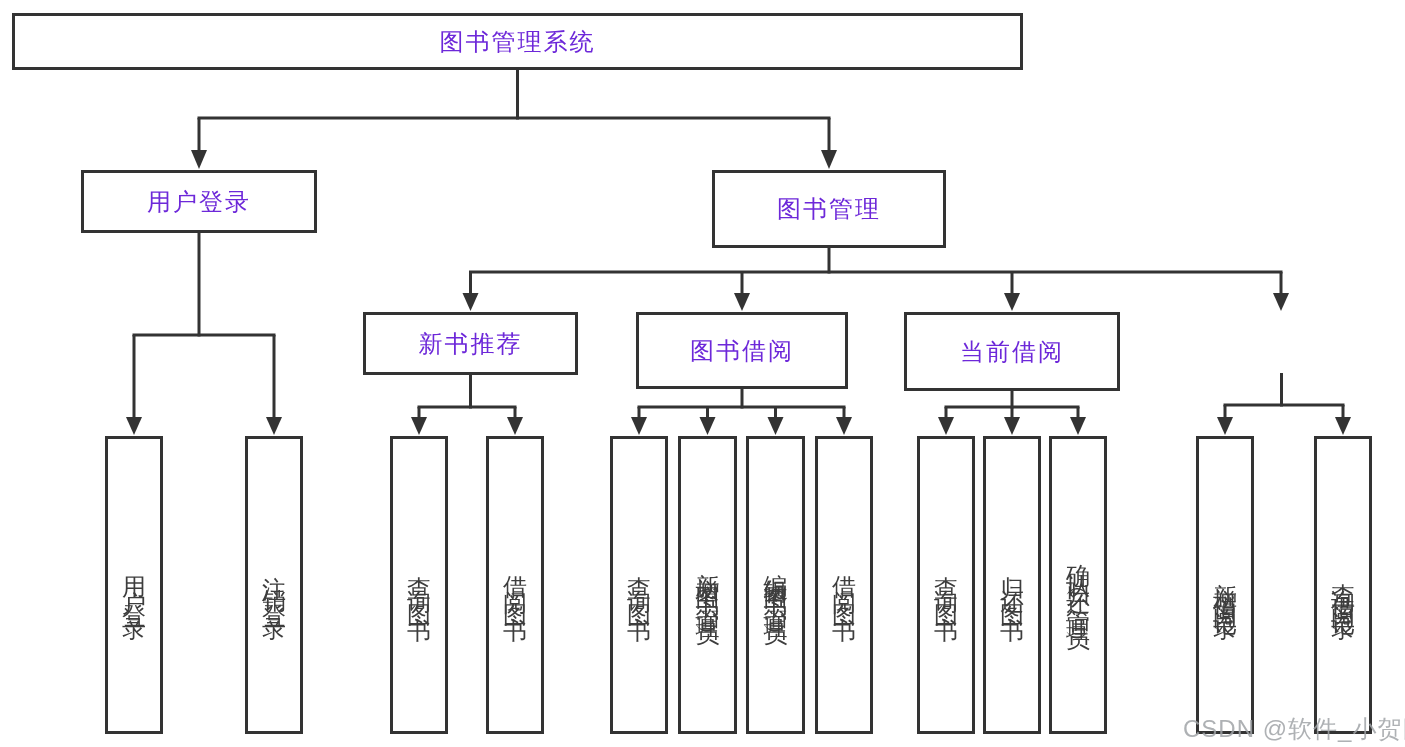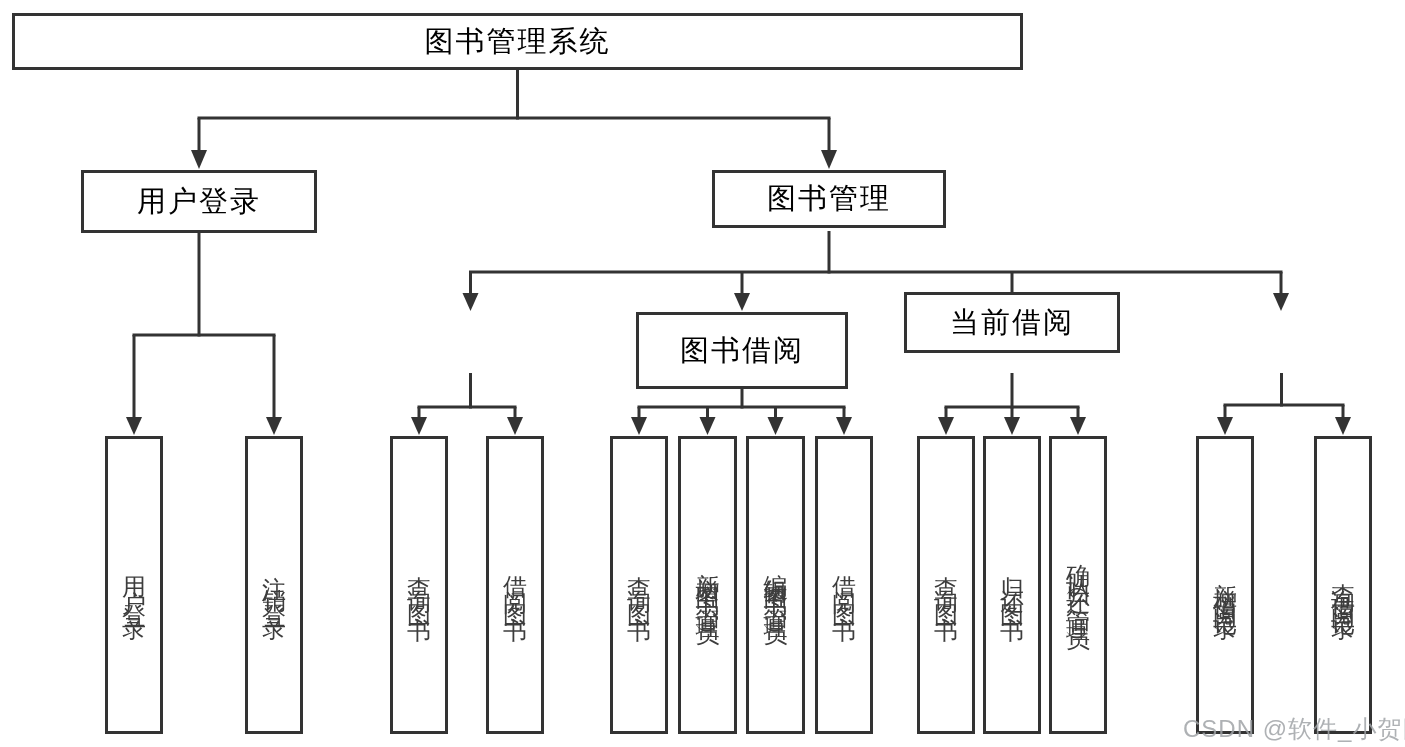--- a/index.html
+++ b/index.html
@@ -19,23 +19,23 @@
     box-sizing: border-box;
     background: #ffffff;
     border: 3px solid #333333;
     display: flex;
     align-items: center;
     justify-content: center;
     z-index: 2;
     color: #3d3d3d;
   }
   .hlabel {
-    font-size: 29px;
+    font-size: 24px;
     letter-spacing: 2px;
-    color: #000000;
+    color: #6d28d9;
     white-space: nowrap;
   }
   .vlabel {
     writing-mode: vertical-rl;
     font-size: 24px;
     color: #3d3d3d;
     line-height: 1;
     white-space: nowrap;
   }
   .len4 { letter-spacing: 14px; }
@@ -134,28 +134,31 @@
     </g>
   </svg>
 
   <div class="node" style="left:12px; top:13px; width:1011px; height:57px">
     <span class="hlabel">图书管理系统</span>
   </div>
 
   <div class="node" style="left:81px; top:170px; width:236px; height:63px">
     <span class="hlabel">用户登录</span>
   </div>
-  <div class="node" style="left:712px; top:170px; width:234px; height:58px">
+  <div class="node" style="left:712px; top:170px; width:234px; height:78px">
     <span class="hlabel">图书管理</span>
   </div>
 
+  <div class="node" style="left:363px; top:312px; width:215px; height:63px">
+    <span class="hlabel">新书推荐</span>
+  </div>
   <div class="node" style="left:636px; top:312px; width:212px; height:77px">
     <span class="hlabel">图书借阅</span>
   </div>
-  <div class="node" style="left:904px; top:292px; width:216px; height:61px">
+  <div class="node" style="left:904px; top:312px; width:216px; height:79px">
     <span class="hlabel">当前借阅</span>
   </div>
 
   <div class="node" style="left:105px; top:436px; width:58px; height:298px">
     <span class="vlabel len4">用户登录</span>
   </div>
   <div class="node" style="left:245px; top:436px; width:58px; height:298px">
     <span class="vlabel len4">注销登录</span>
   </div>
 

